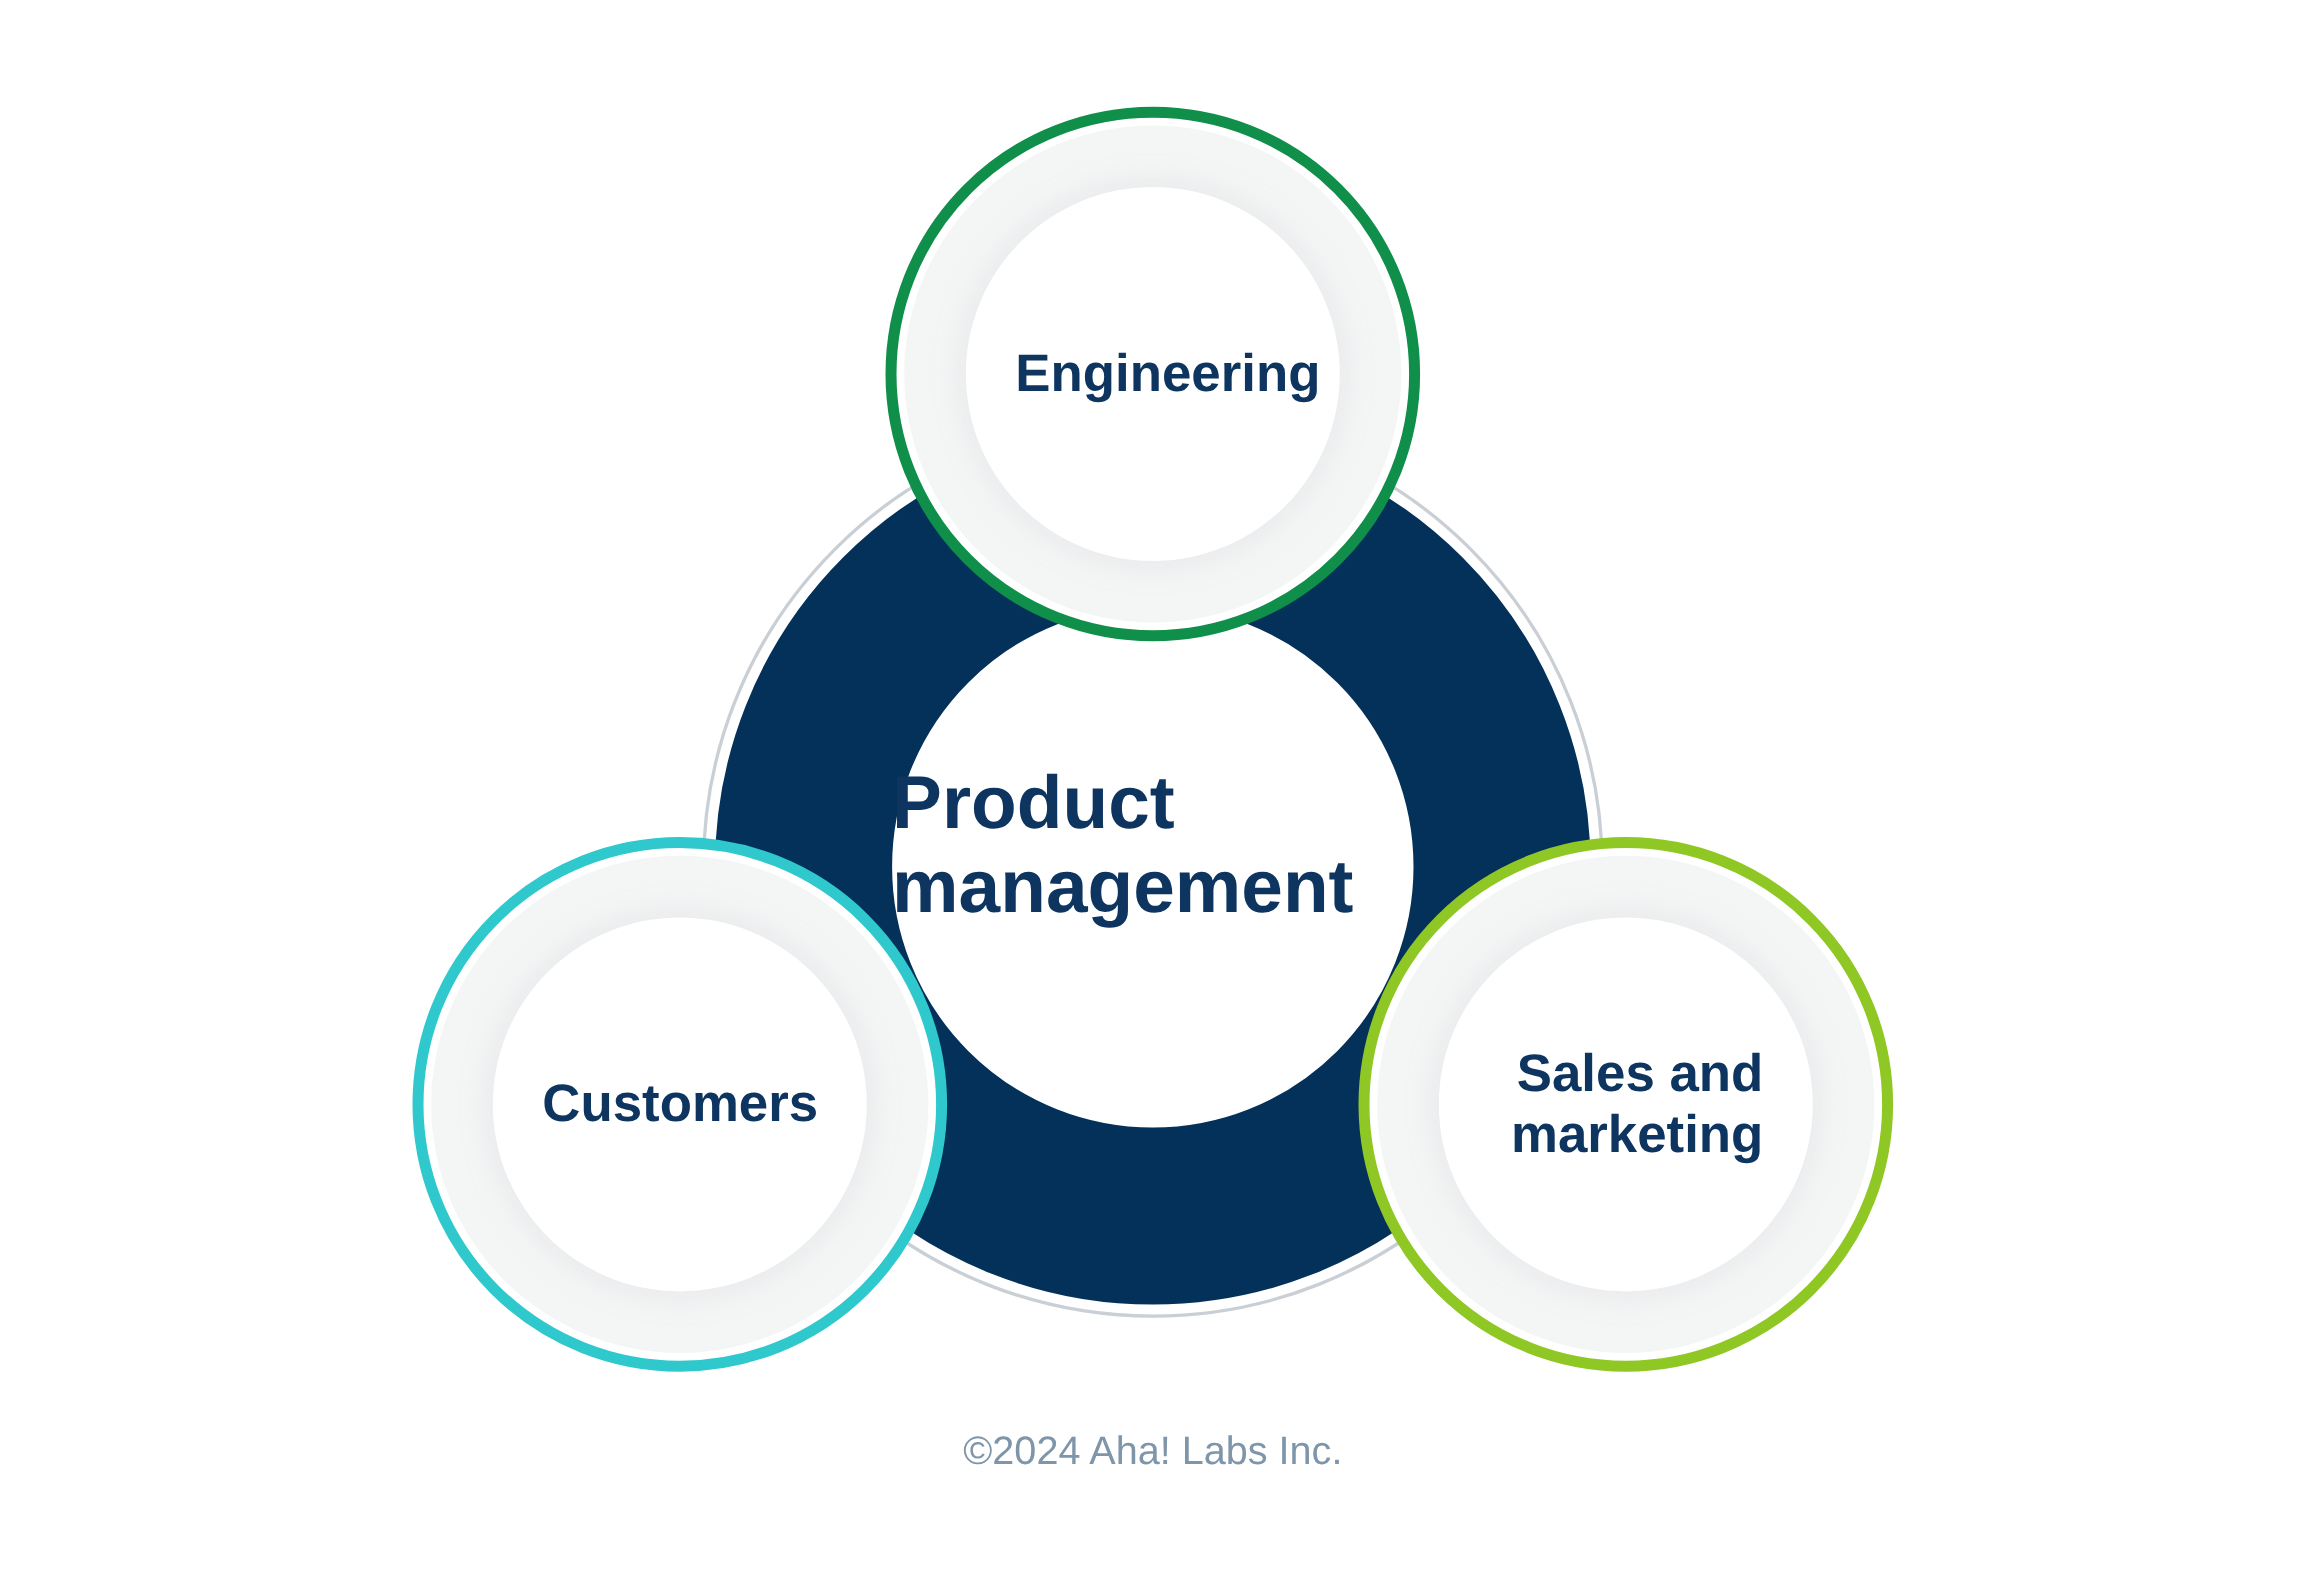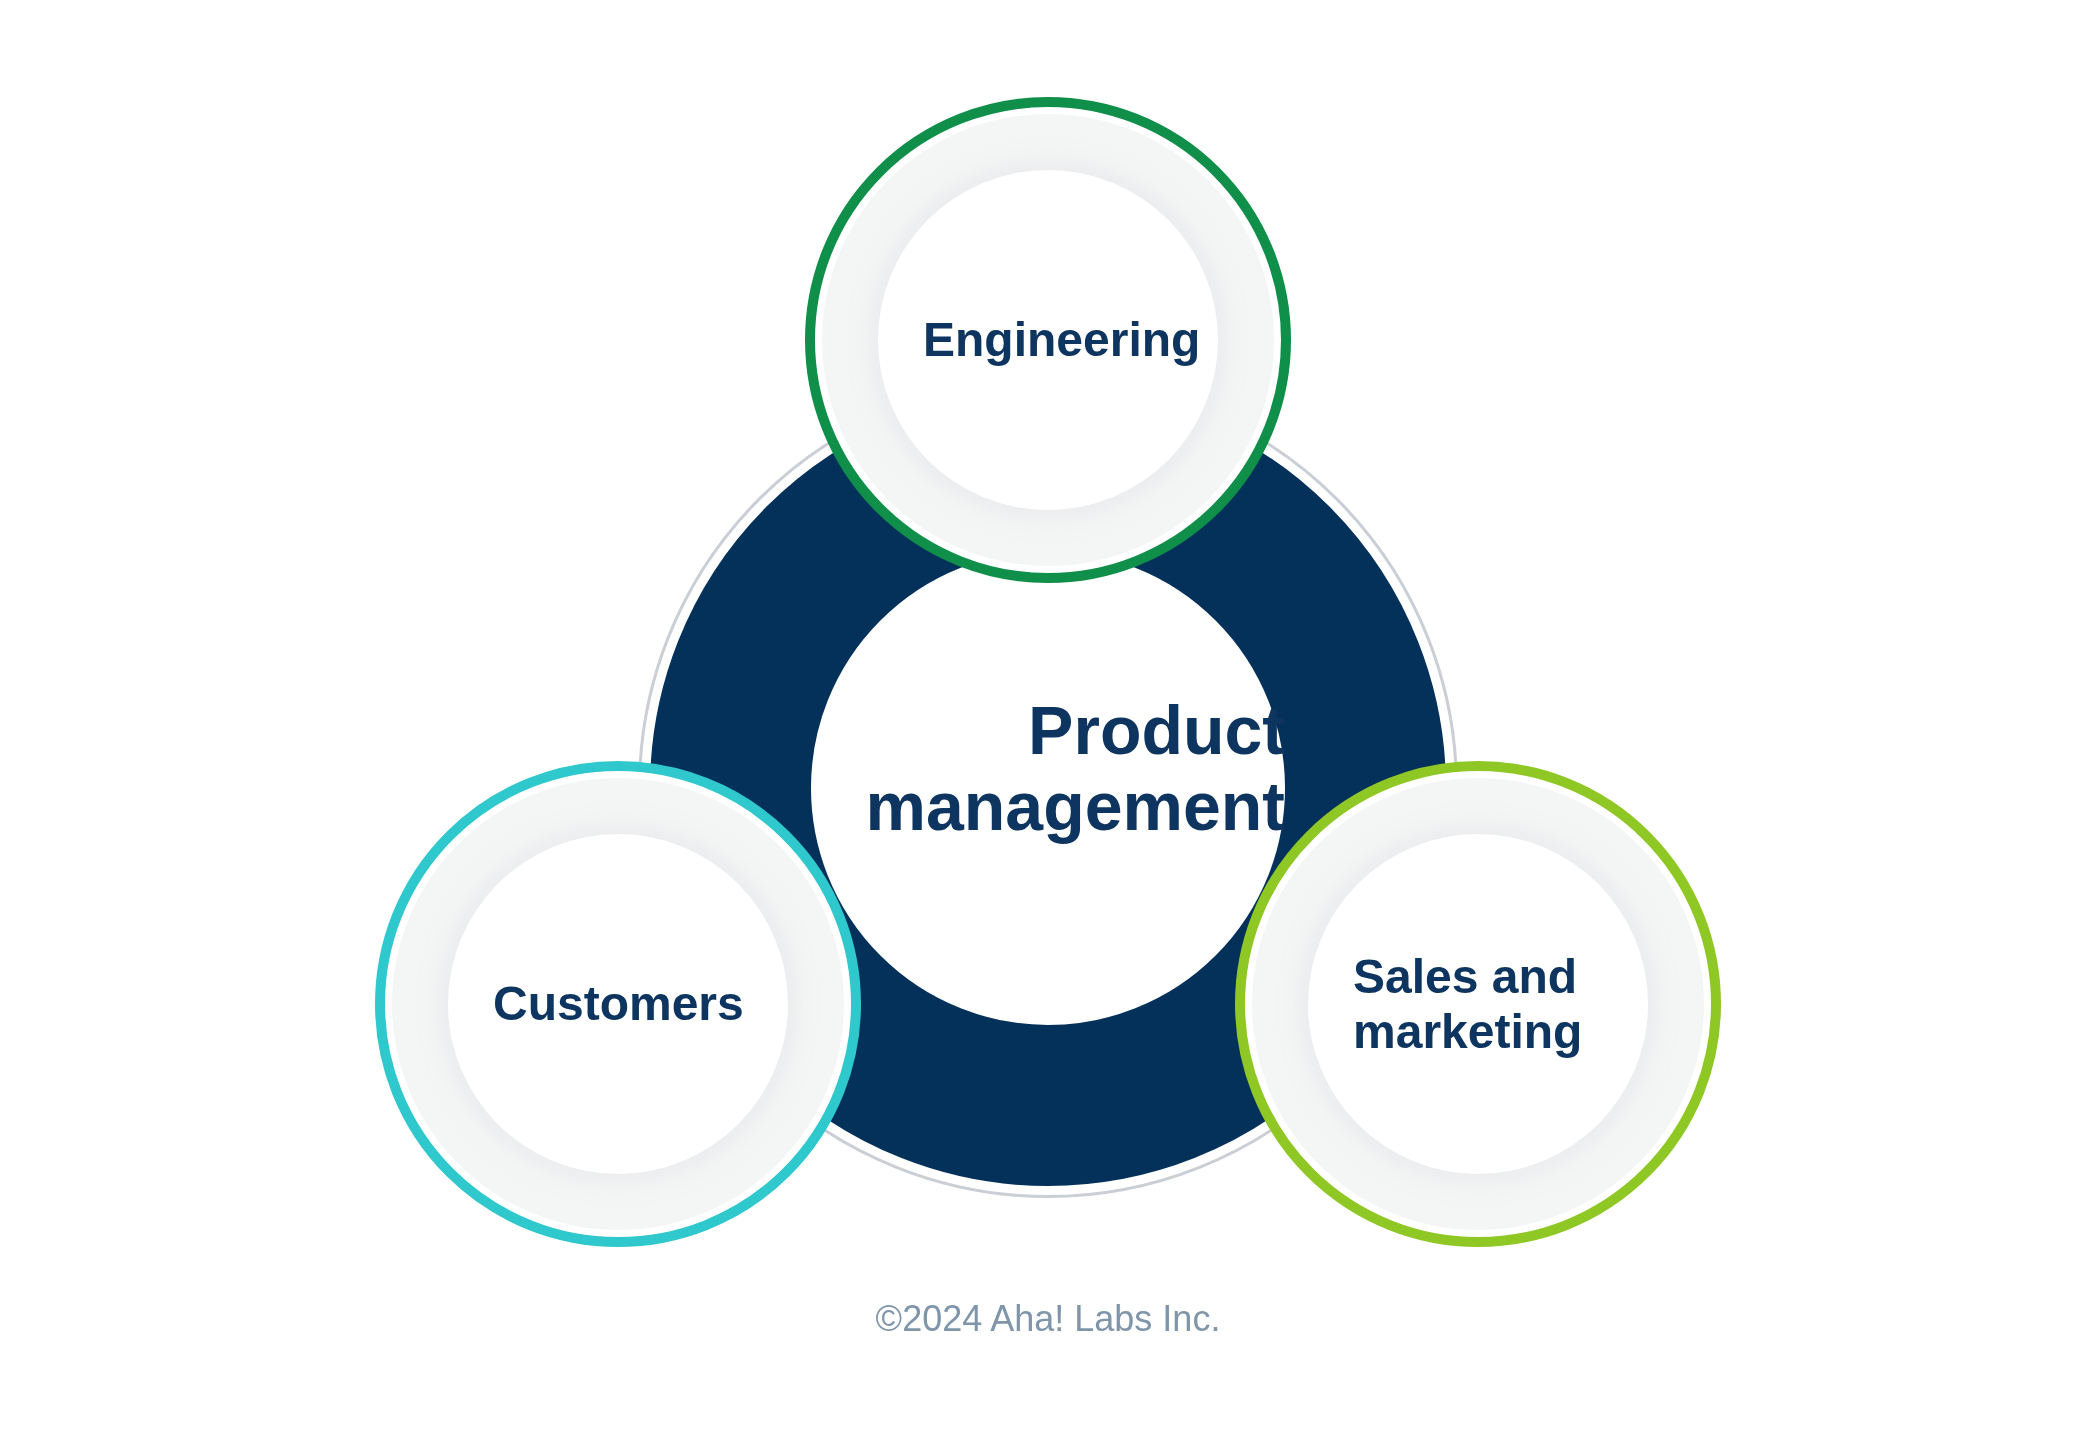--- a/index.html
+++ b/index.html
@@ -44,21 +44,21 @@
   }
   .hub-label {
     position: absolute;
     left: 811px;
     top: 551px;
     width: 474px;
     height: 474px;
     display: flex;
     align-items: center;
     justify-content: center;
-    text-align: right;
+    text-align: left;
     padding-bottom: 40px;
     box-sizing: border-box;
     font-size: 68px;
     font-weight: 700;
     line-height: 1.12;
     color: var(--text-navy, #0e3560);
     z-index: 3;
   }
   
   .satellite {
@@ -90,21 +90,21 @@
     border-radius: 50%;
     background: #ffffff;
     box-shadow: 0 0 30px rgba(180,185,190,0.25);
   }
   .sat-label {
     position: absolute;
     inset: 0;
     display: flex;
     align-items: center;
     justify-content: center;
-    text-align: left;
+    text-align: right;
     z-index: 2;
   }
   .sat-label span {
     display: block;
     max-width: 250px;
     font-size: 48px;
     font-weight: 700;
     line-height: 1.15;
     color: var(--text-navy, #0e3560);
   }

